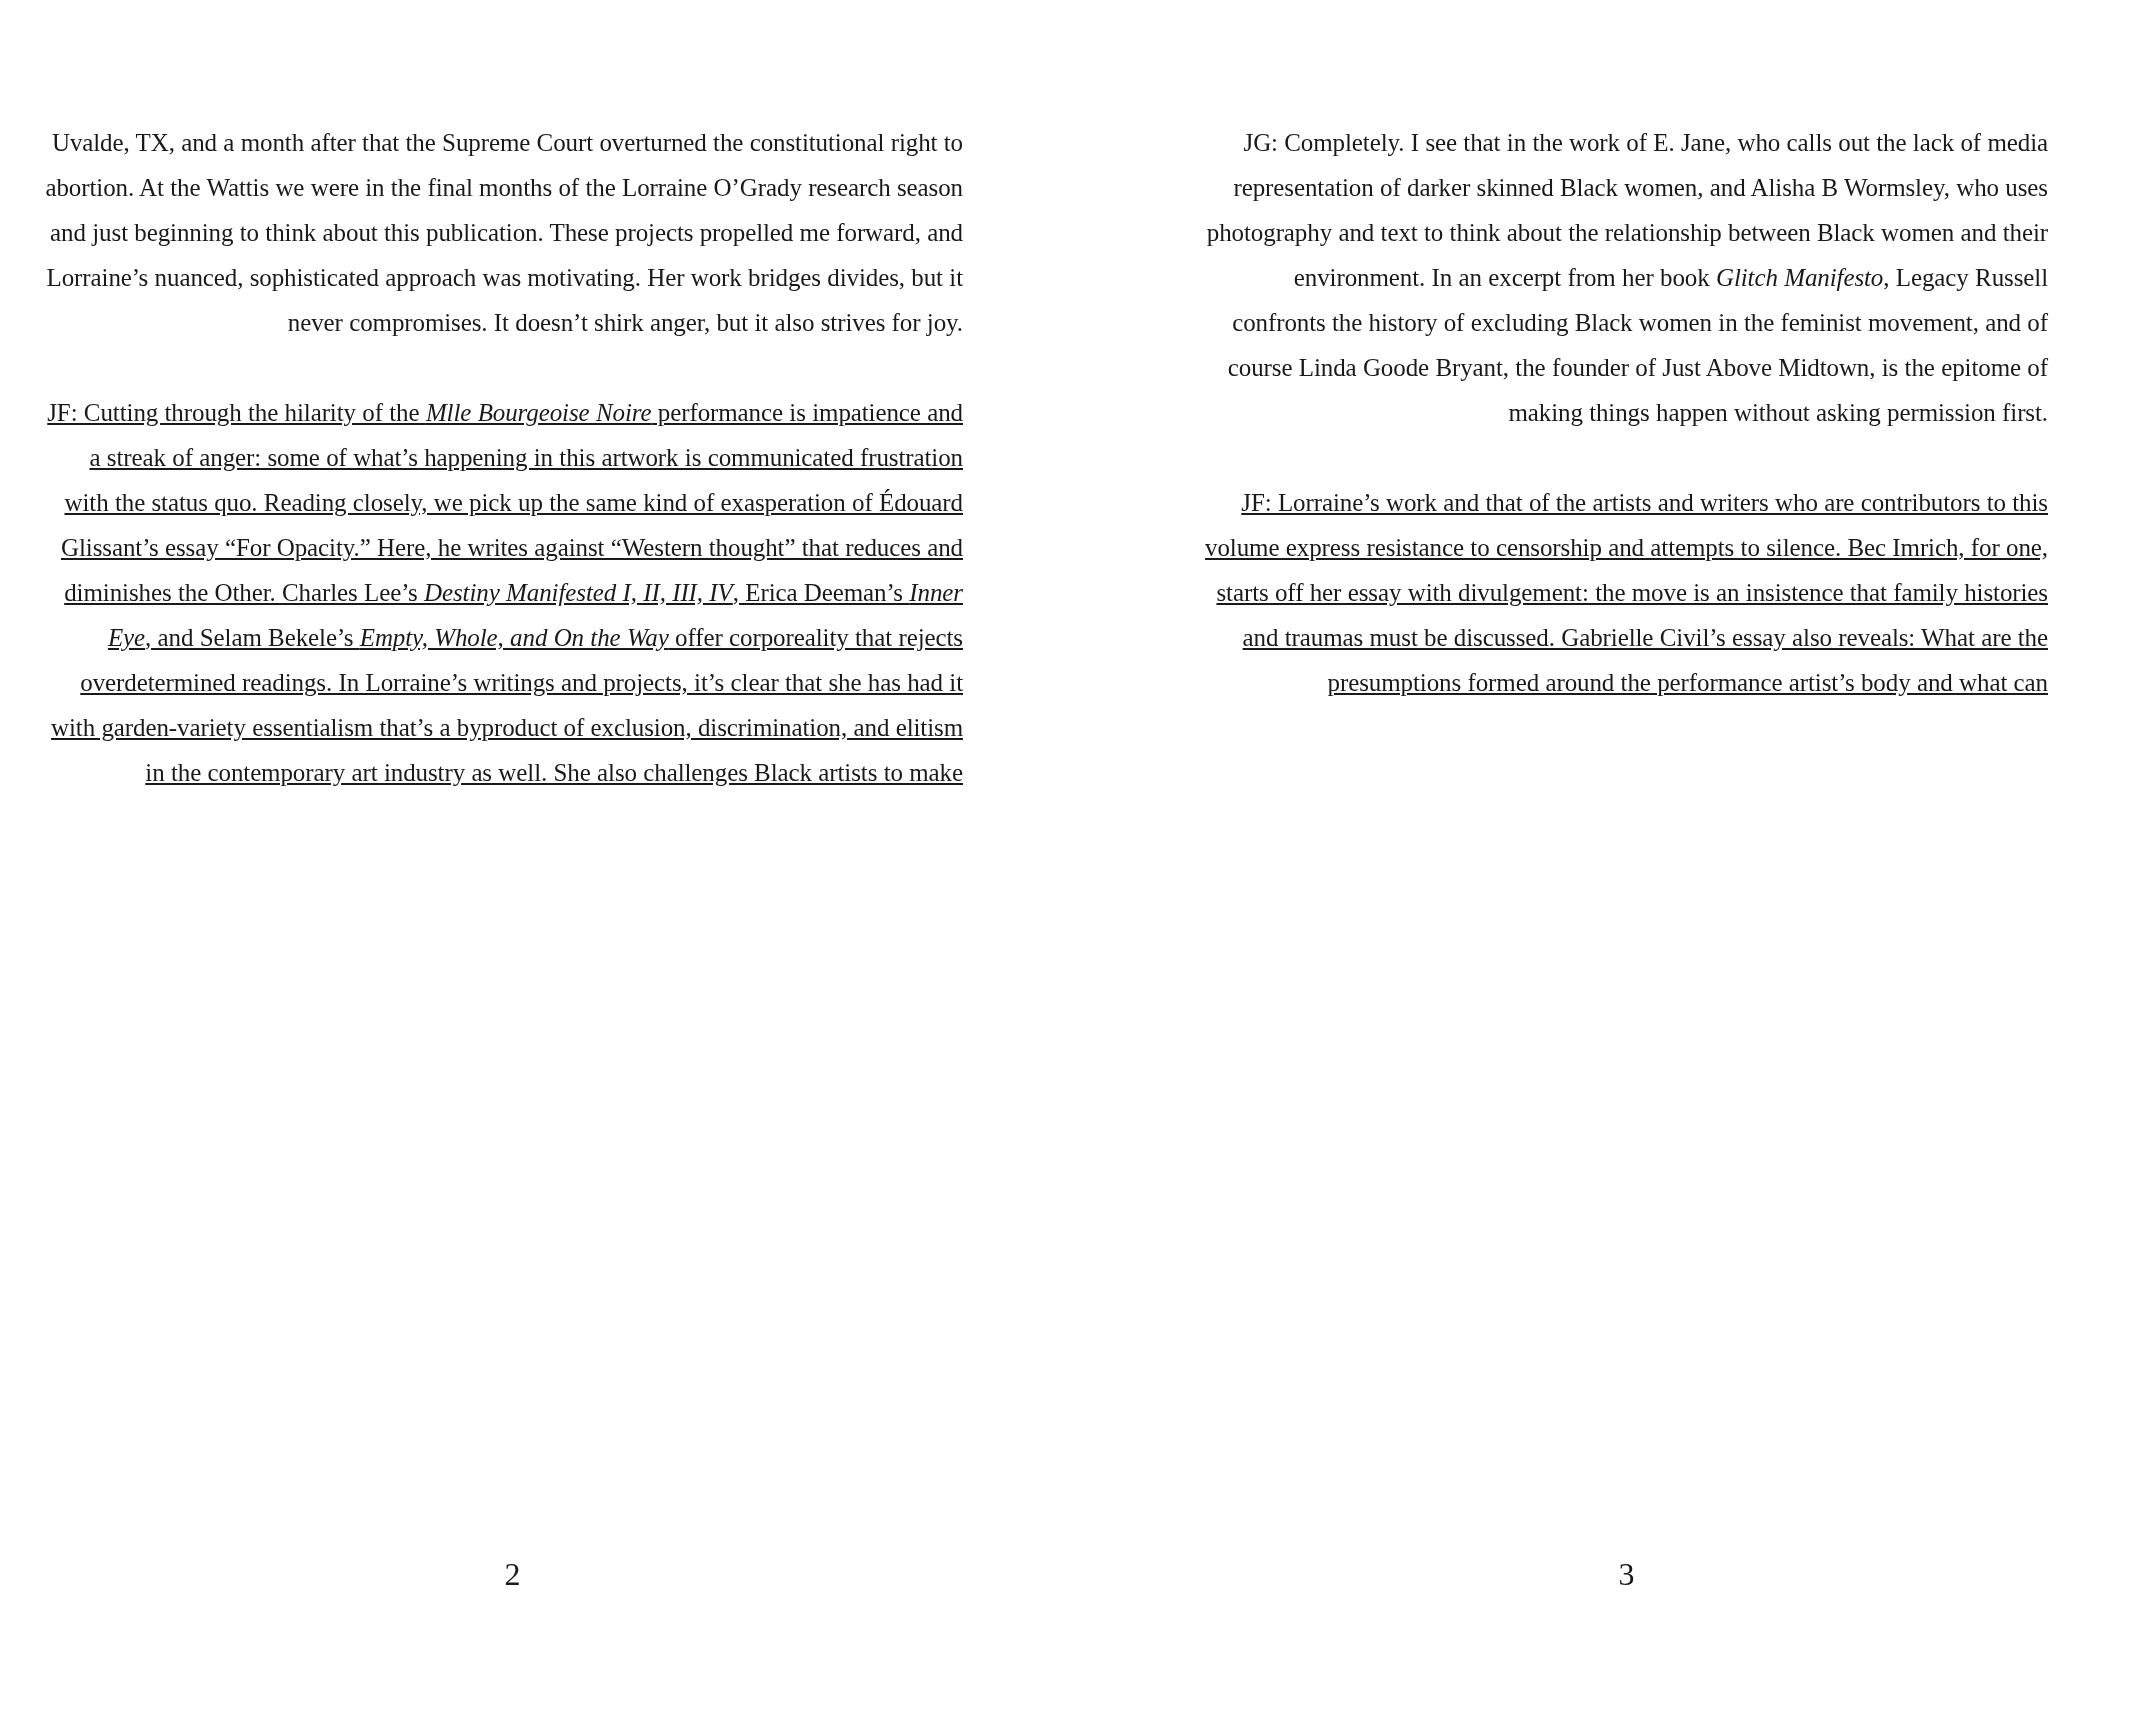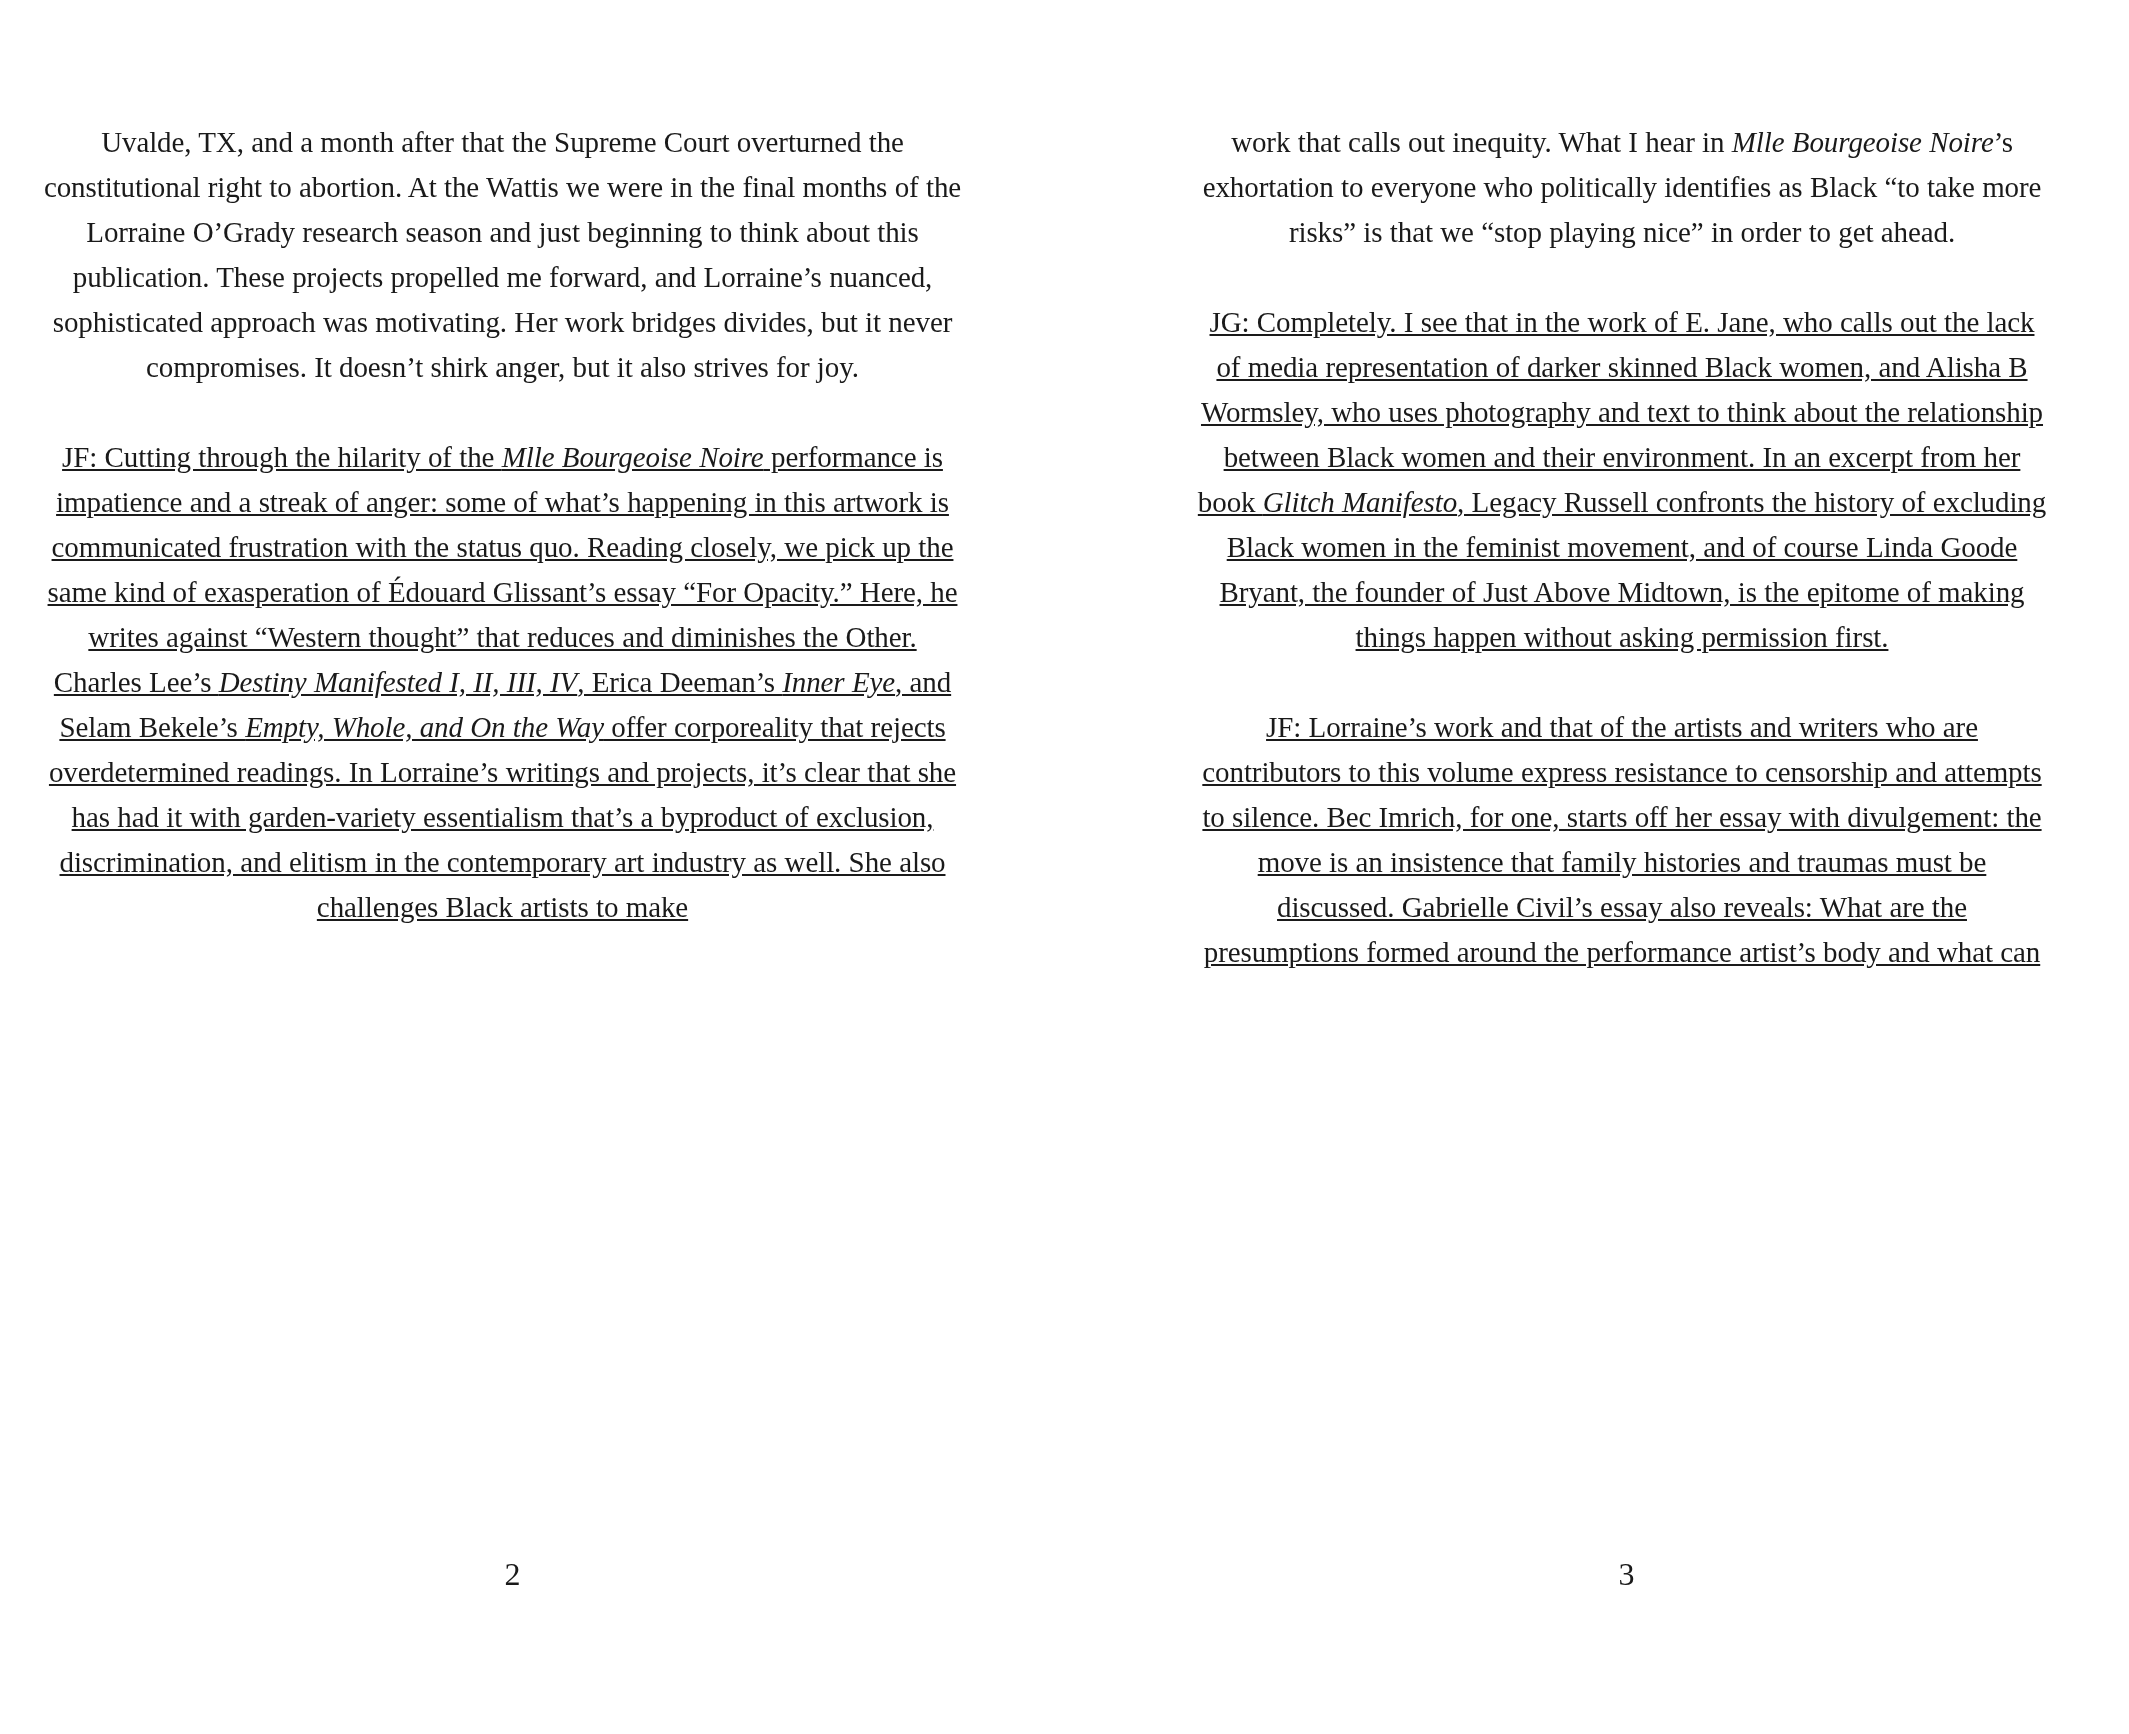--- a/index.html
+++ b/index.html
@@ -25,24 +25,24 @@
   .column {
     position: absolute;
     top: 120px;
   }
 
   .column-left  { left: 42px;   width: 921px; }
   .column-right { left: 1196px; width: 852px; }
 
   .para {
     margin: 0;
-    font-size: 29px;
+    font-size: 25px;
     line-height: 45px;
     letter-spacing: -0.1px;
-    text-align: center;
+    text-align: right;
     word-spacing: 0.2px;
     hyphens: none;
     -webkit-hyphens: none;
   }
 
   .para + .para {
     margin-top: 45px;
     text-decoration: underline;
   }
 
@@ -61,21 +61,20 @@
 <body>
 
 <div class="spread">
 
   <div class="column column-left">
     <p class="para"><span>Uvalde, TX, and a month after that the Supreme Court overturned the constitutional right to abortion. At the Wattis we were in the final months of the Lorraine O’Grady research sea­son and just beginning to think about this pub­lication. These projects propelled me forward, and Lorraine’s nuanced, sophisticated approach was motivating. Her work bridges divides, but it never compromises. It doesn’t shirk anger, but it also strives for joy.</span></p>
     <p class="para"><span>JF: Cutting through the hilarity of the </span><span style="font-style: italic;">Mlle Bourgeoise Noire</span><span> performance is impatience and a streak of anger: some of what’s happening in this artwork is communicated frustration with the status quo. Reading closely, we pick up the same kind of exasperation of Édouard Glissant’s essay “For Opacity.” Here, he writes against “Western thought” that reduces and diminishes the Other. Charles Lee’s </span><span style="font-style: italic;">Destiny Manifested I, II, III, IV</span><span>, Erica Deeman’s </span><span style="font-style: italic;">Inner Eye</span><span>, and Selam Bekele’s </span><span style="font-style: italic;">Empty, Whole, and On the Way</span><span> offer corpore­ality that rejects overdetermined readings. In Lorraine’s writings and projects, it’s clear that she has had it with garden-variety essentialism that’s a byproduct of exclusion, discrimination, and elitism in the contemporary art industry as well. She also challenges Black artists to make</span></p>
   </div>
 
   <div class="column column-right">
-    <p class="para"><span>work that calls out inequity. What I hear in </span><span style="font-style: italic;">Mlle Bourgeoise Noire</span><span>’s exhortation to everyone who politically identifies as Black “to take more risks” is that we “stop playing nice” in order to get ahead.</span></p>
     <p class="para"><span>JG: Completely. I see that in the work of E. Jane, who calls out the lack of media repre­sentation of darker skinned Black women, and Alisha B Wormsley, who uses photography and text to think about the relationship between Black women and their environment. In an excerpt from her book </span><span style="font-style: italic;">Glitch Manifesto</span><span>, Legacy Russell confronts the history of excluding Black women in the feminist movement, and of course Linda Goode Bryant, the founder of Just Above Midtown, is the epitome of making things happen without asking permission first.</span></p>
     <p class="para"><span>JF: Lorraine’s work and that of the artists and writers who are contributors to this volume express resistance to censorship and attempts to silence. Bec Imrich, for one, starts off her essay with divulgement: the move is an insistence that family histories and traumas must be discussed. Gabrielle Civil’s essay also reveals: What are the presumptions formed around the performance artist’s body and what can</span></p>
   </div>
 
   <div class="folio folio-left">2</div>
   <div class="folio folio-right">3</div>
 
 </div>
 
 

